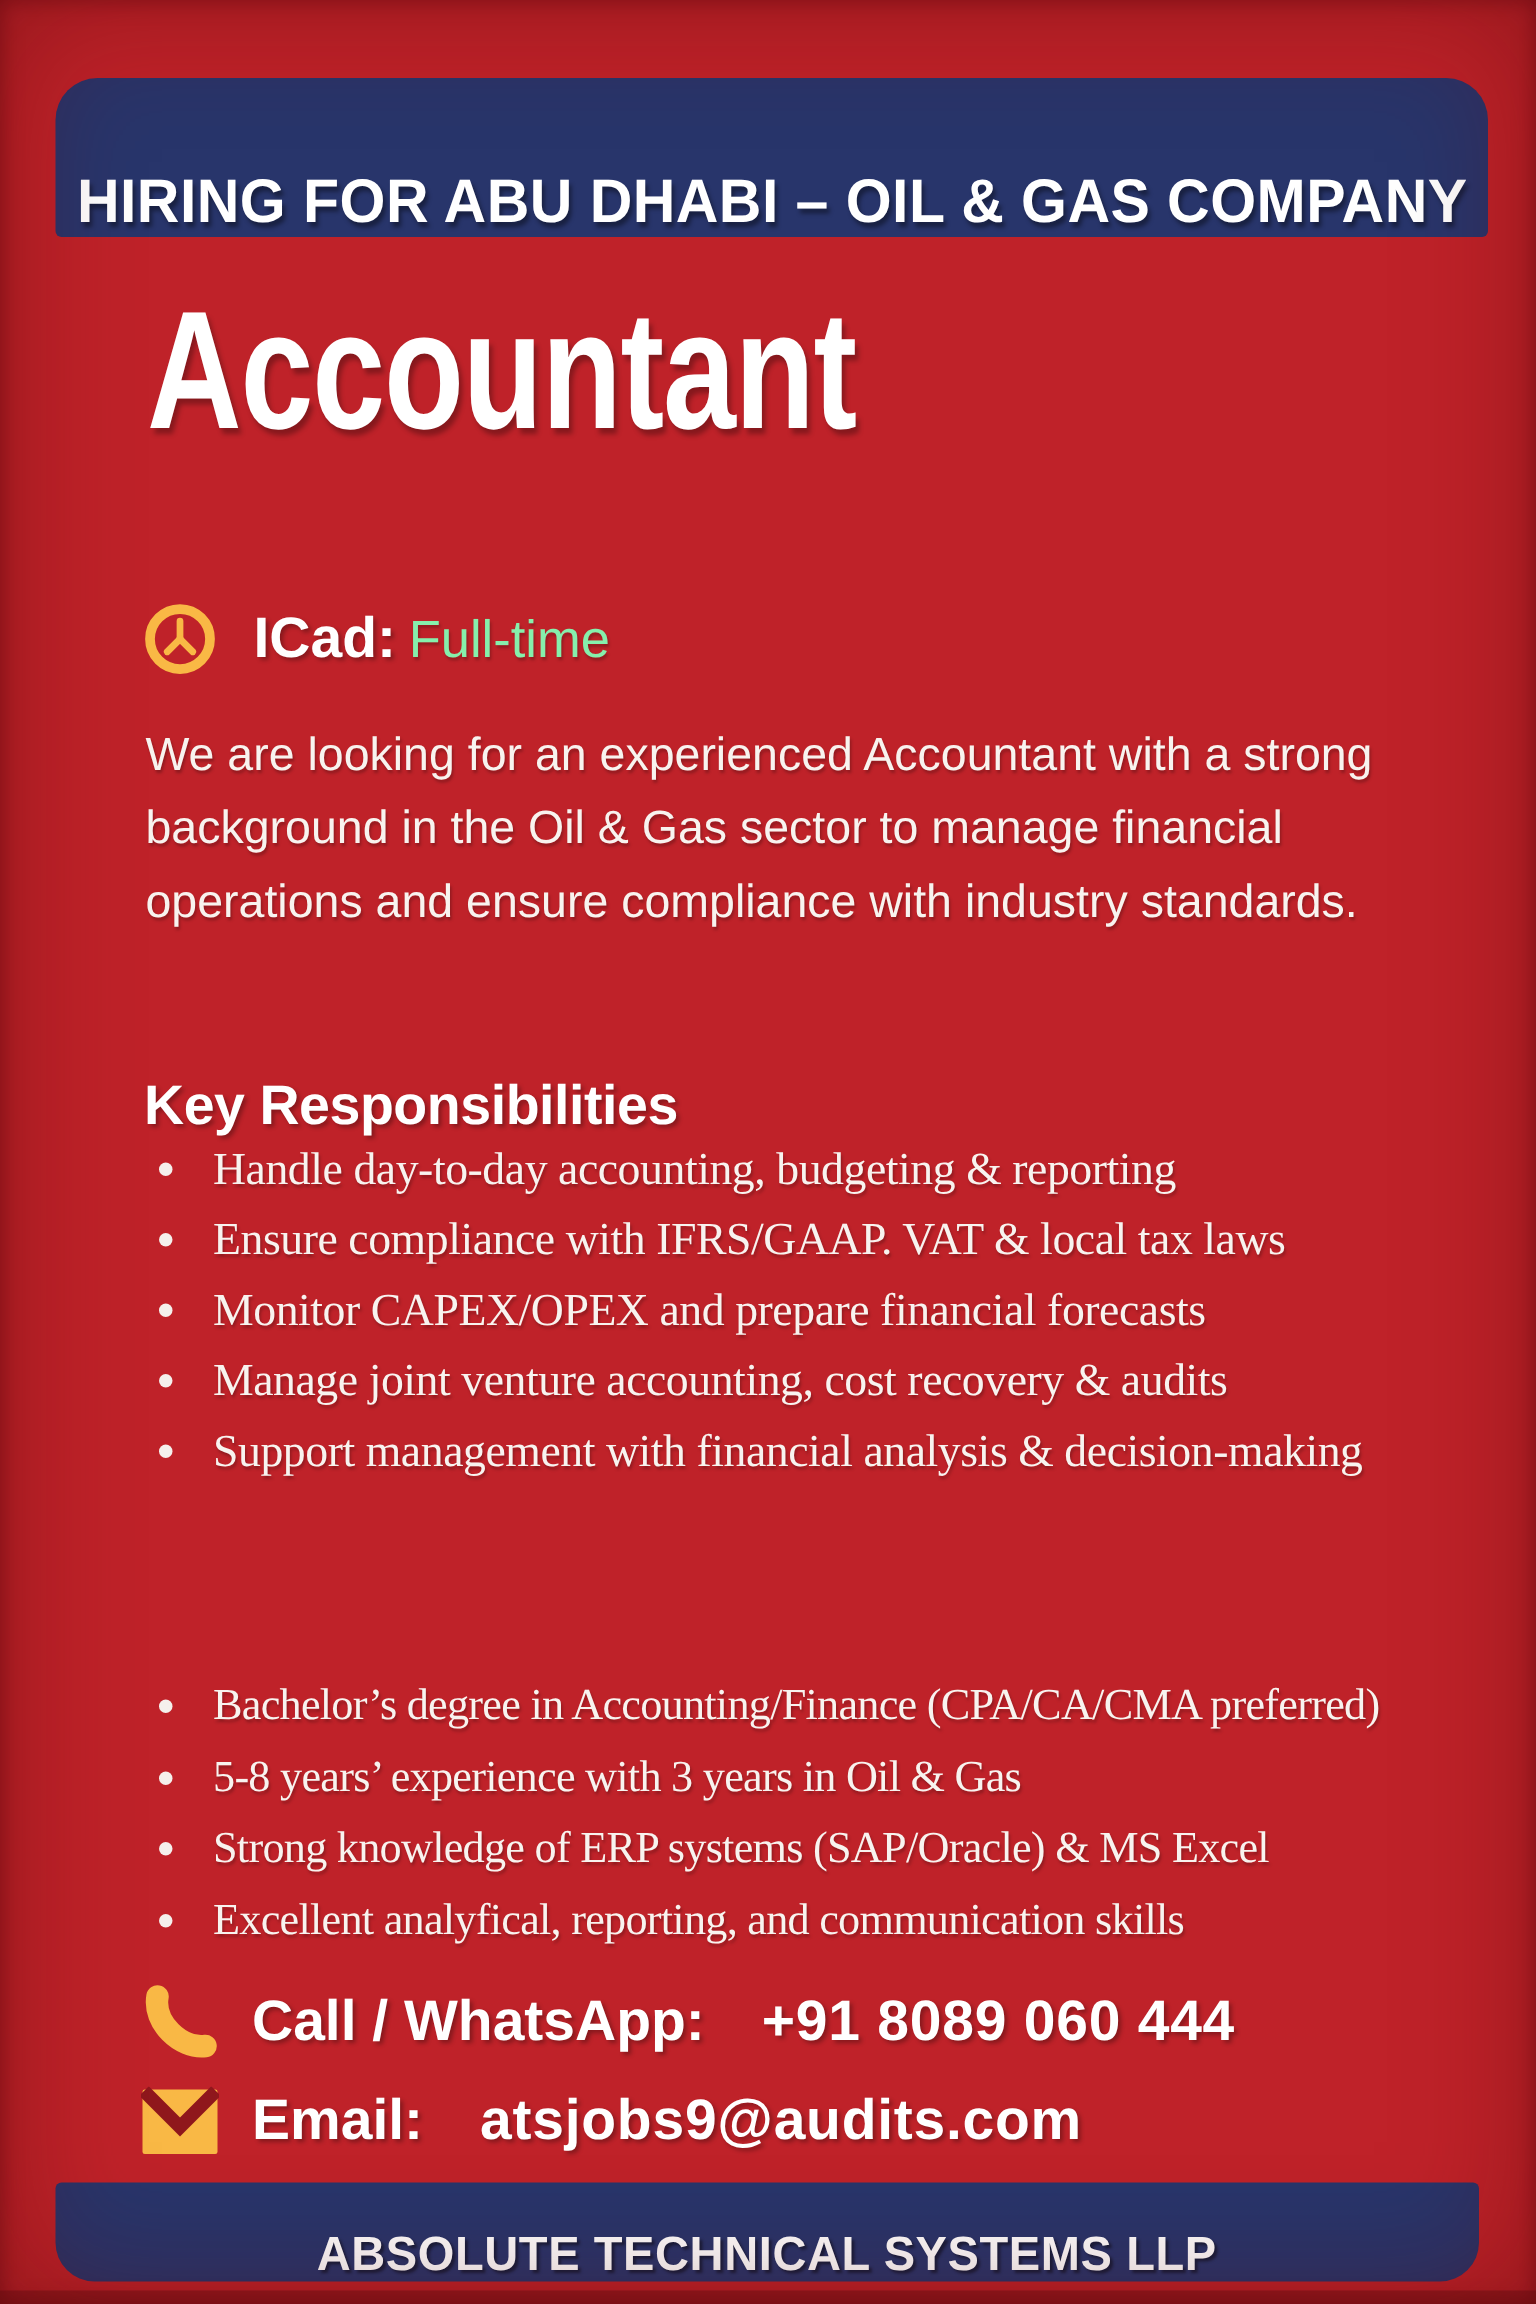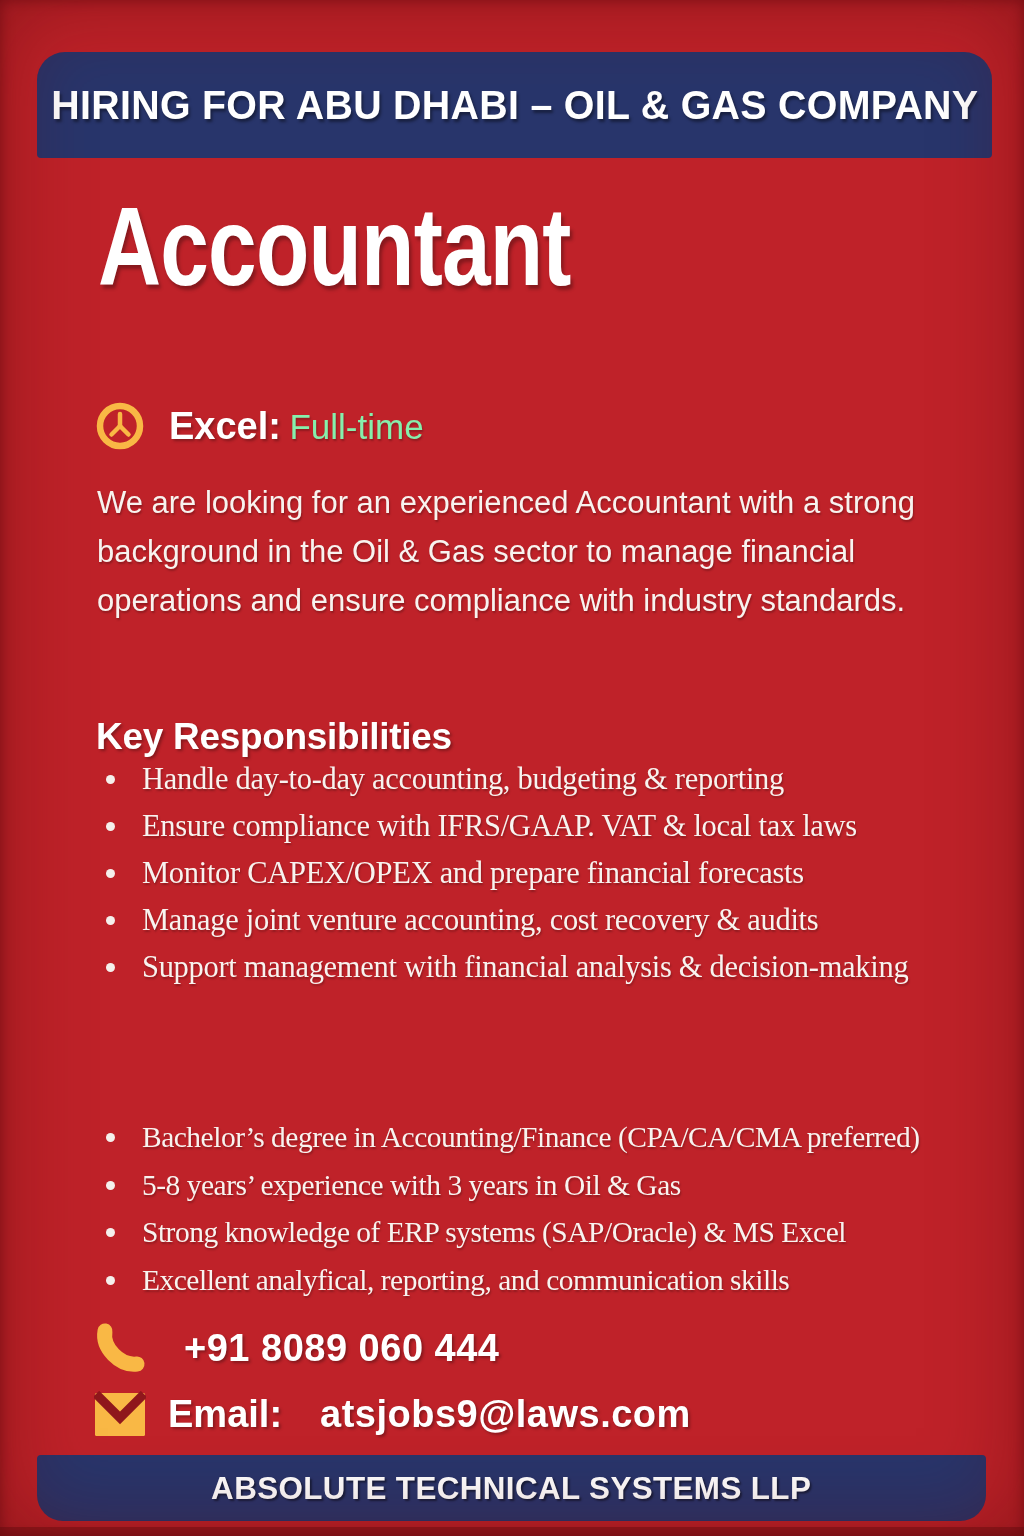--- a/index.html
+++ b/index.html
@@ -12,21 +12,21 @@
     color:#fff;
   }
   .poster::after{
     content:"";position:absolute;inset:0;pointer-events:none;
     box-shadow:inset 0 0 90px rgba(88,8,12,.45), inset 0 0 14px rgba(88,8,12,.55);
   }
   .bottom-edge{position:absolute;left:0;right:0;bottom:0;height:9px;background:var(--flap,#8f171c);opacity:.85;}
 
   .banner{
     position:absolute;background:var(--banner,#28356b);
-    display:flex;align-items:center;justify-content:center;
+    display:flex;align-items:flex-end;justify-content:center;
   }
   .banner-top{left:37px;right:32px;top:52px;height:106px;border-radius:28px 28px 4px 4px;}
   .banner-top .banner-text{
     font-size:41px;font-weight:700;letter-spacing:.3px;
     transform:scaleX(.96);white-space:nowrap;
     text-shadow:2px 3px 3px rgba(0,0,0,.4);
   }
   .banner-bottom{left:37px;right:38px;top:1455px;height:66px;border-radius:4px 4px 26px 26px;}
   .banner-bottom .banner-text{
     font-size:32px;font-weight:700;letter-spacing:.4px;
@@ -108,21 +108,21 @@
   <div class="info-row row-type">
     <svg class="icon" width="50" height="50" viewBox="0 0 50 50">
       <circle cx="25" cy="25" r="20" fill="none" class="accent-stroke" stroke-width="6.5"></circle>
       <g class="accent-stroke" stroke-width="4.5" stroke-linecap="round">
         <line x1="25" y1="25" x2="25" y2="13"></line>
         <line x1="25" y1="25" x2="16.5" y2="33.5"></line>
         <line x1="25" y1="25" x2="33.5" y2="33.5"></line>
       </g>
     </svg>
     <div>
-      <span class="info-label">Excel:</span>
+      <span class="info-label">ICad:</span>
       <span class="info-value-regular">Full-time</span>
     </div>
   </div>
 
   <p class="description">We are looking for an experienced Accountant with a strong background in the Oil &amp; Gas sector to manage financial operations and ensure compliance with industry standards.</p>
 
   <h2 class="section-heading resp-heading">Key Responsibilities</h2>
   <ul class="bullet-list resp-list">
     <li>Handle day-to-day accounting, budgeting &amp; reporting</li>
     <li>Ensure compliance with IFRS/GAAP. VAT &amp; local tax laws</li>
@@ -135,30 +135,31 @@
     <li>Bachelor’s degree in Accounting/Finance (CPA/CA/CMA preferred)</li>
     <li>5-8 years’ experience with 3 years in Oil &amp; Gas</li>
     <li>Strong knowledge of ERP systems (SAP/Oracle) &amp; MS Excel</li>
     <li>Excellent analyfical, reporting, and communication skills</li>
   </ul>
 
   <div class="contact-row row-call">
     <svg class="icon" width="52" height="52" viewBox="0 0 52 52">
       <path d="M11 9 C 8 26 26 44 43 42" fill="none" class="accent-stroke" stroke-width="15" stroke-linecap="round"></path>
     </svg>
+    <span class="contact-label">Call / WhatsApp:</span>
     <span class="contact-value">+91 8089 060 444</span>
   </div>
 
   <div class="contact-row row-email">
     <svg class="icon" width="52" height="47" viewBox="0 0 52 47">
       <rect x="1" y="2" width="50" height="43" rx="1.5" class="accent-fill"></rect>
       <path d="M2 3 L26 27 L50 3" fill="none" stroke="#8f171c" stroke-width="9" stroke-linejoin="miter"></path>
     </svg>
     <span class="contact-label">Email:</span>
-    <span class="contact-value">atsjobs9@laws.com</span>
+    <span class="contact-value">atsjobs9@audits.com</span>
   </div>
 
   <div class="banner banner-bottom">
     <span class="banner-text">ABSOLUTE TECHNICAL SYSTEMS LLP</span>
   </div>
 
   <div class="bottom-edge"></div>
 </div>
 
 </body></html>

